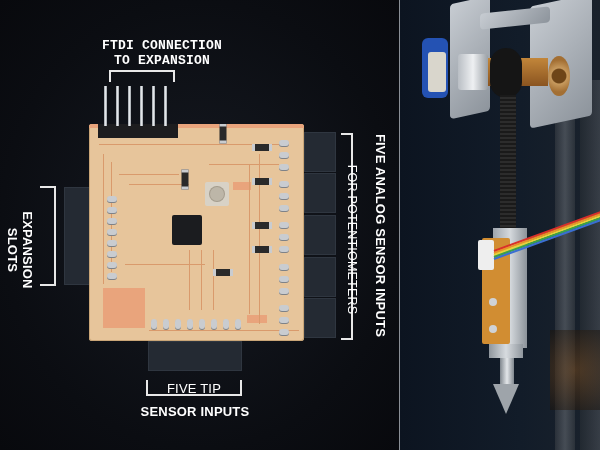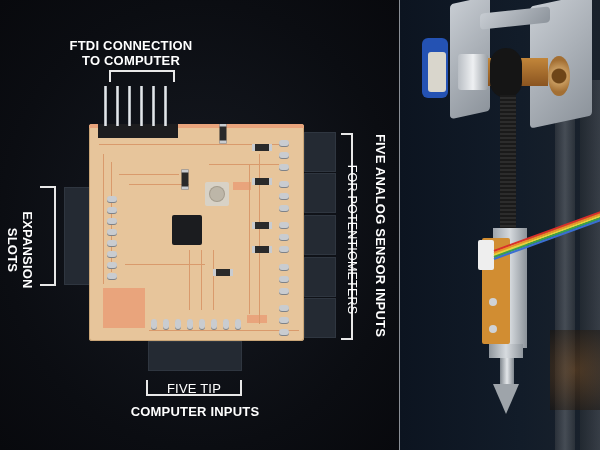--- a/index.html
+++ b/index.html
@@ -38,43 +38,43 @@
   .cable { position:absolute; height:2px; transform-origin:left center; }
   .tip { position:absolute; }
 </style>
 </head>
 <body>
 
 <div class="stage">
 
   <div class="left-panel">
 
-    <div class="label" style="left:56px; top:38px; width:150px;">
+    <div class="label" style="left:87px; top:38px; width:150px;font-family:Liberation Mono, monospace;">
       <div>FTDI CONNECTION</div>
-      <div>TO COMPUTER</div>
+      <div>TO EXPANSION</div>
     </div>
     <div class="bracket" style="left:109px; top:70px; width:62px; height:10px; border-bottom:none;"></div>
 
     <div class="conn" style="left:64px; top:187px; width:26px; height:96px;"></div>
     <div class="bracket" style="left:40px; top:186px; width:14px; height:96px; border-left:none;"></div>
     <div class="label" style="left:-40px; top:235px; width:120px; transform:rotate(90deg); transform-origin:center;">EXPANSION SLOTS</div>
 
     <div class="conn" style="left:304px; top:132px; width:30px; height:38px;"></div>
     <div class="conn" style="left:304px; top:173px; width:30px; height:38px;"></div>
     <div class="conn" style="left:304px; top:215px; width:30px; height:38px;"></div>
     <div class="conn" style="left:304px; top:257px; width:30px; height:38px;"></div>
     <div class="conn" style="left:304px; top:298px; width:30px; height:38px;"></div>
     <div class="bracket" style="left:341px; top:133px; width:10px; height:203px; border-left:none;"></div>
     <div class="label light" style="left:251px; top:232px; width:200px; transform:rotate(90deg); font-size:12.5px;">FOR POTENTIOMETERS</div>
     <div class="label" style="left:275px; top:228px; width:210px; transform:rotate(90deg);">FIVE ANALOG SENSOR INPUTS</div>
 
     <div class="conn" style="left:148px; top:341px; width:92px; height:28px;"></div>
     <div class="bracket" style="left:146px; top:380px; width:92px; height:14px; border-top:none;"></div>
     <div class="label light" style="left:146px; top:381px; width:96px; font-size:13px;">FIVE TIP</div>
-    <div class="label" style="left:120px; top:404px; width:150px;">COMPUTER INPUTS</div>
+    <div class="label" style="left:120px; top:404px; width:150px;">SENSOR INPUTS</div>
 
     <div class="board">
       <div class="copper" style="left:0; top:0; width:215px; height:4px;"></div>
       <div class="copper" style="left:14px; top:164px; width:42px; height:40px;"></div>
       <div class="copper" style="left:144px; top:58px; width:18px; height:8px;"></div>
       <div class="copper" style="left:158px; top:191px; width:20px; height:8px;"></div>
 
       <div class="trace" style="left:10px; top:20px; width:190px; height:1px;"></div>
       <div class="trace" style="left:14px; top:30px; width:1px; height:130px;"></div>
       <div class="trace" style="left:22px; top:38px; width:1px; height:110px;"></div>

